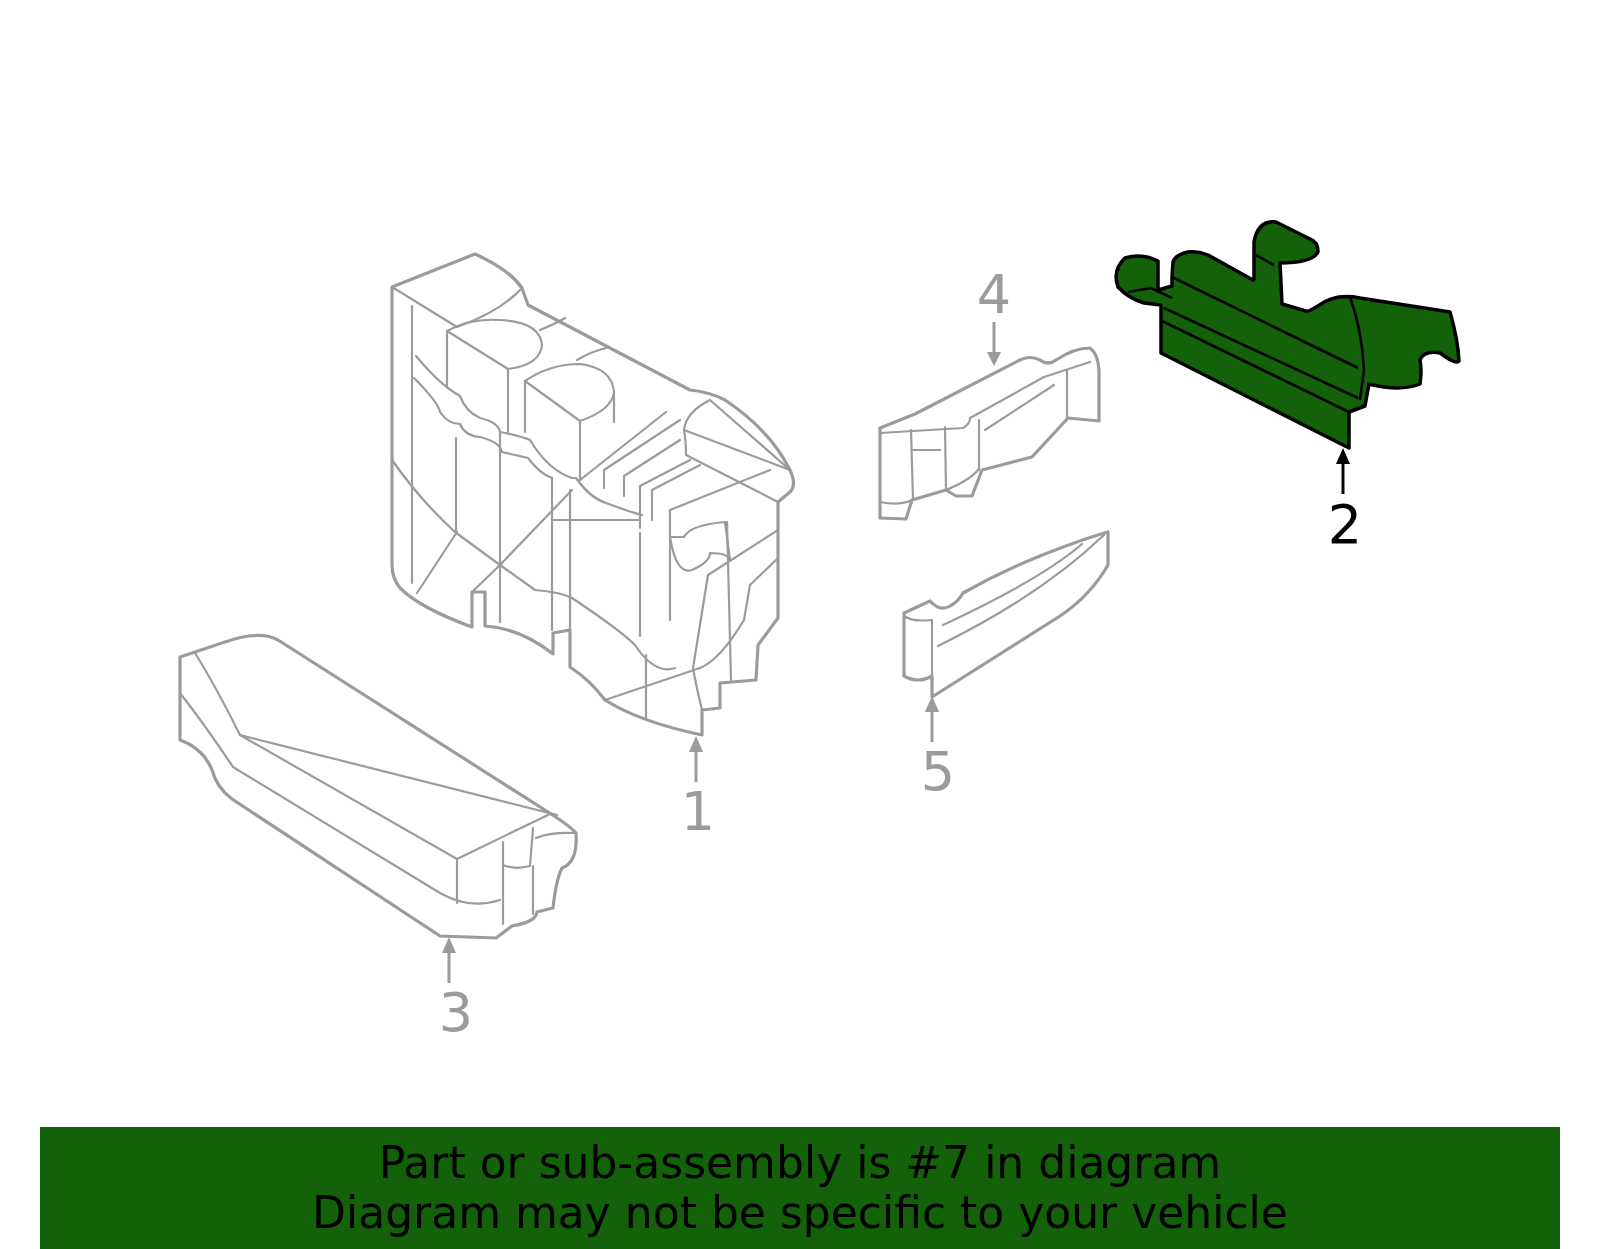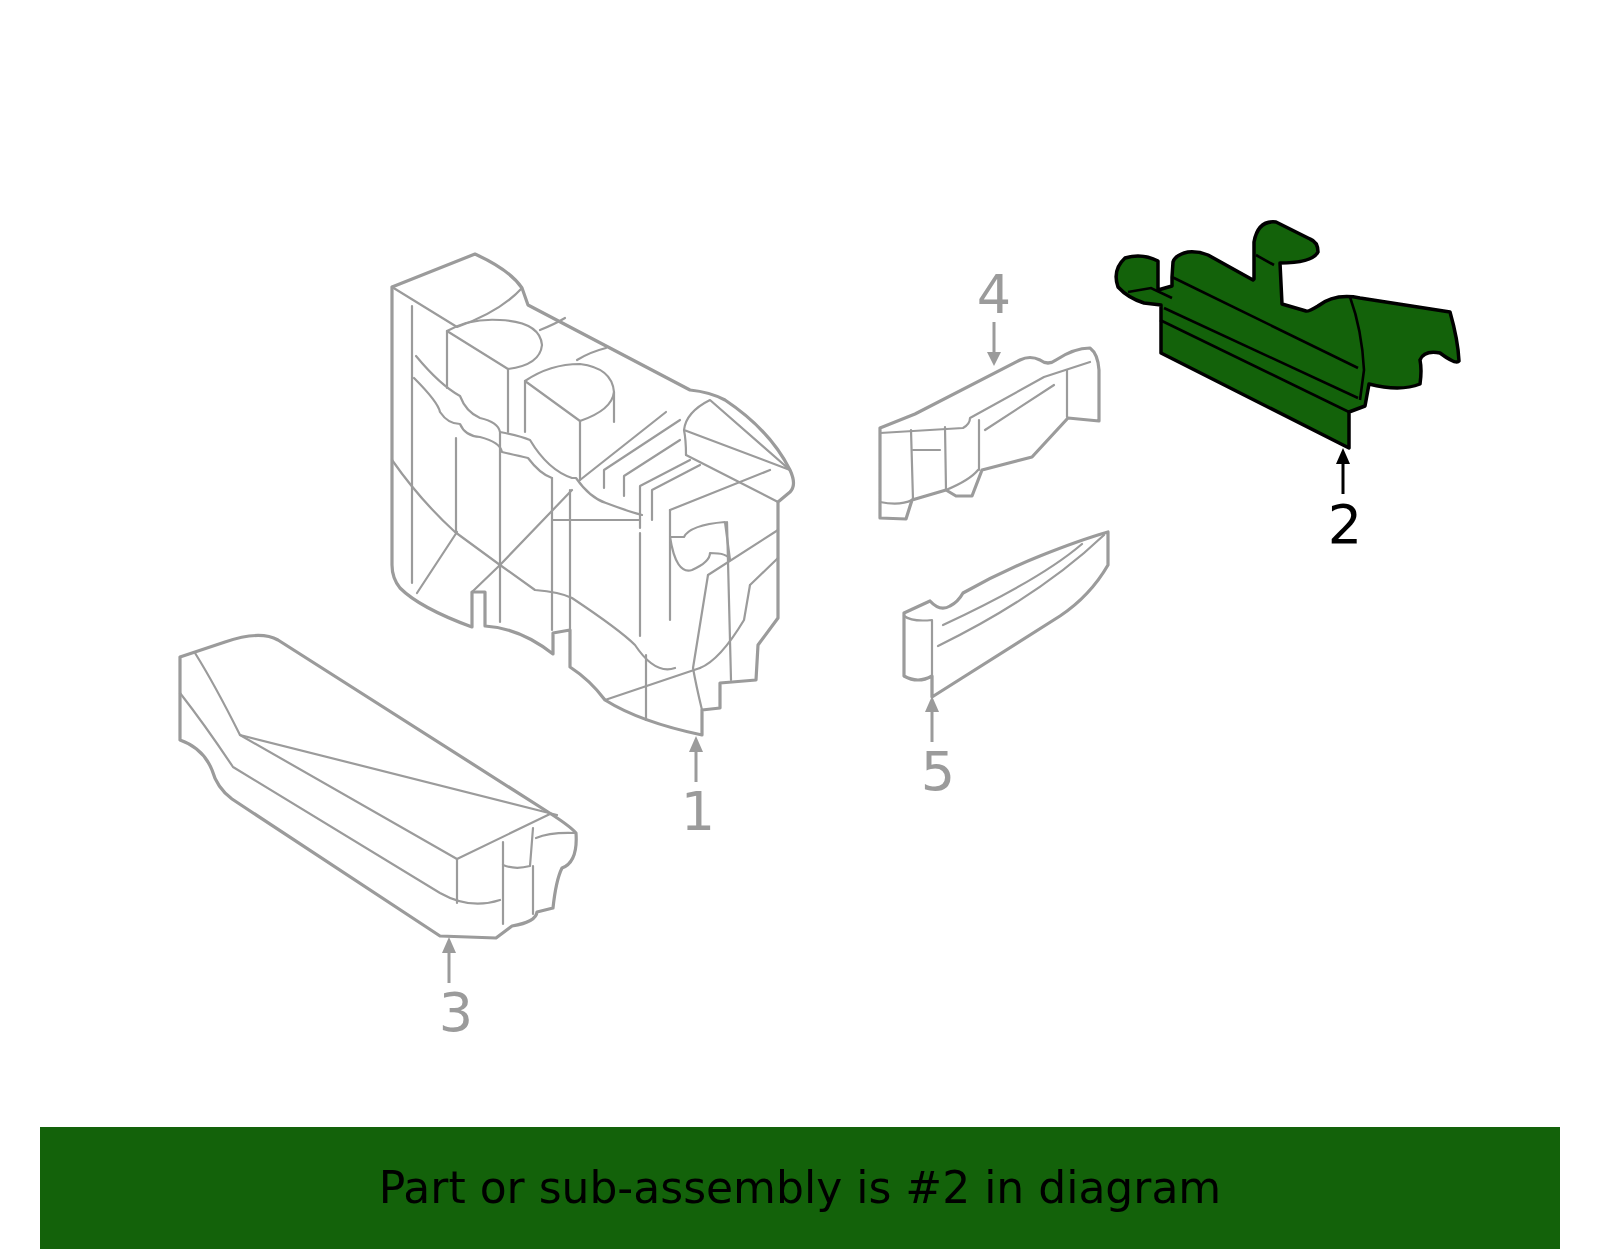--- a/index.html
+++ b/index.html
@@ -131,14 +131,15 @@
     <path class="gray-in" d="M938 646 Q1040 596 1104 535"></path>
   </g>
   <g>
     <line class="callout-gray" x1="932" y1="712" x2="932" y2="742"></line>
     <polygon points="932,696 925,712 939,712" fill="#9b9b9b"></polygon>
     <text class="label-text" x="938" y="790" fill="#9b9b9b">5</text>
   </g>
 </svg>
 
 <div id="banner">
-  <span>Part or sub-assembly is #2 in diagram</span>
+  <span>Part or sub-assembly is #7 in diagram</span>
+  <span>Diagram may not be specific to your vehicle</span>
 </div>
 
 </body></html>

